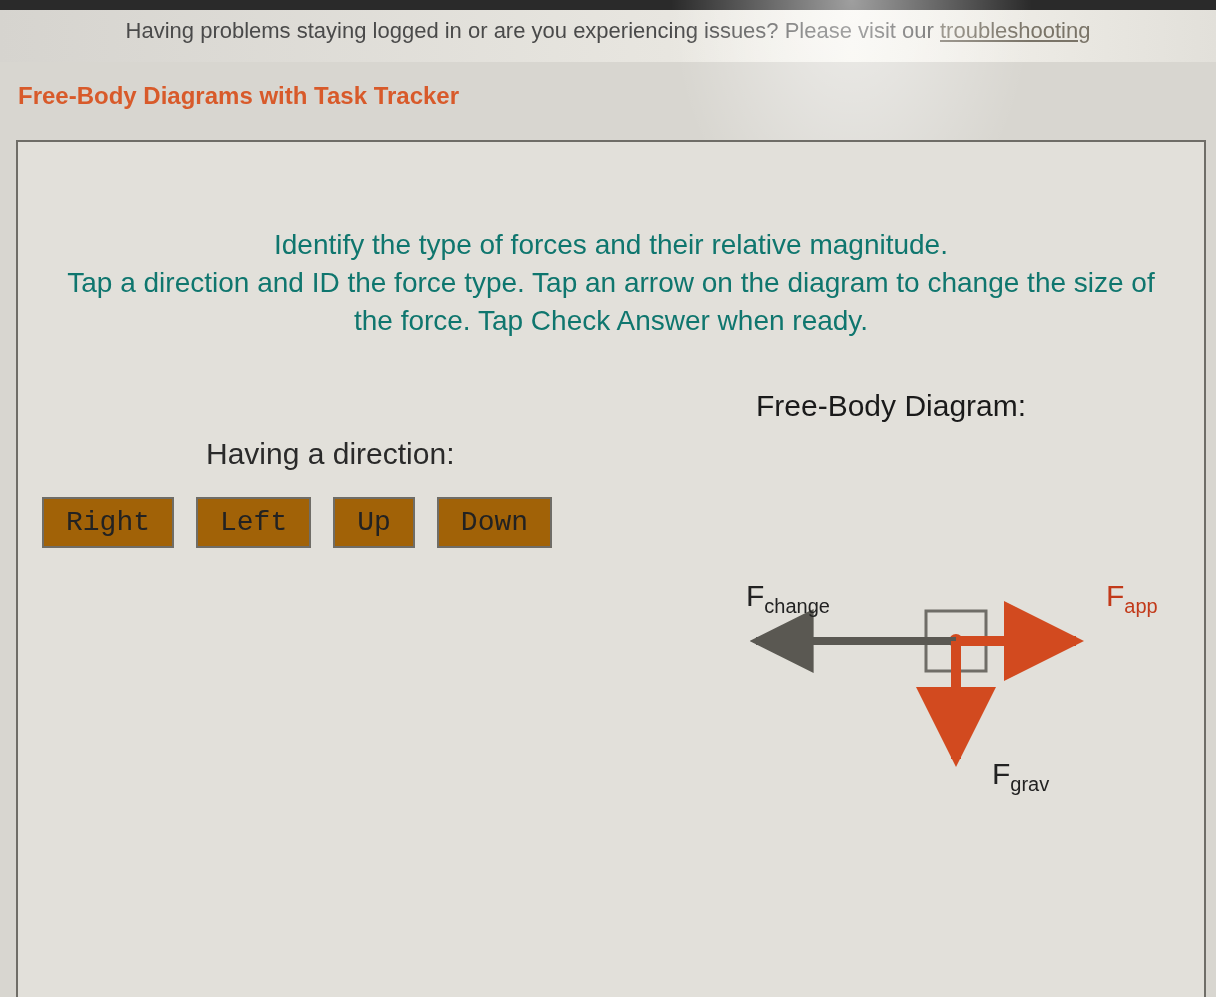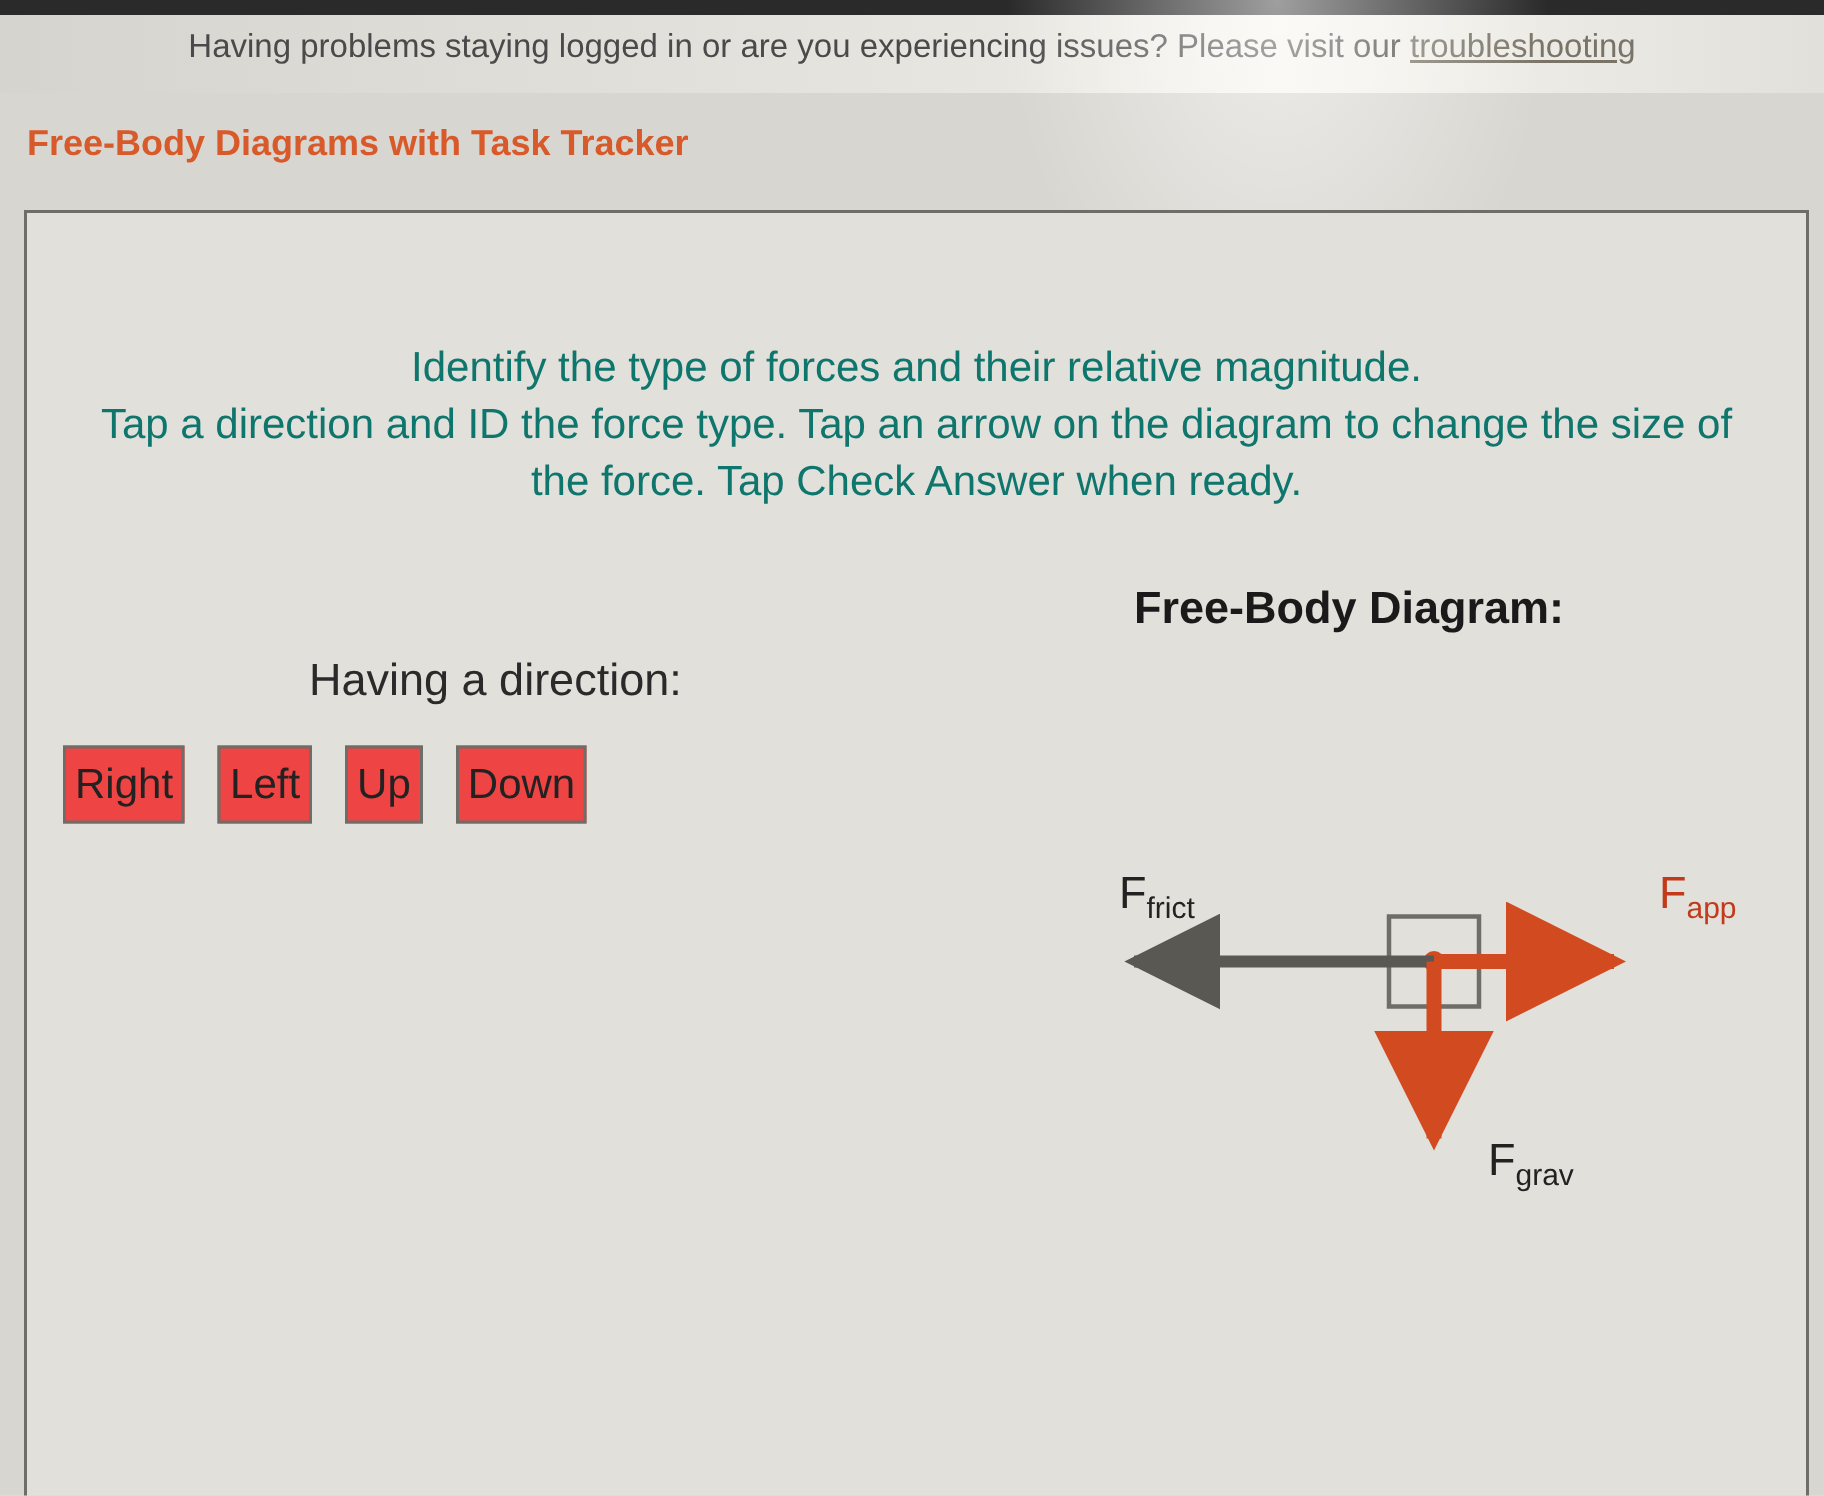--- a/index.html
+++ b/index.html
@@ -77,34 +77,34 @@
   }
   .dir-buttons {
     position: absolute;
     left: 6px;
     top: 108px;
     display: flex;
     gap: 22px;
   }
   .dir-btn {
     border: 2px solid #6f6d67;
-    background: #ef4444;
+    background: #a16207;
     font-size: 28px;
-    padding: 8px 6px;
+    padding: 8px 22px;
     cursor: pointer;
-    font-family: Liberation Sans, sans-serif;
+    font-family: Liberation Mono, monospace;
     color: #222;
   }
 
   .fbd-title {
     position: absolute;
     left: 720px;
     top: 0px;
     font-size: 30px;
-    font-weight: bold;
+    font-weight: normal;
     color: #1a1a1a;
   }
   .fbd {
     position: absolute;
     left: 700px;
     top: 120px;
     width: 440px;
     height: 280px;
   }
   .fbd svg { overflow: visible; }
@@ -176,21 +176,21 @@
         <circle cx="220" cy="132" r="7" fill="#d24a1f"></circle>
 
         <line x1="220" y1="132" x2="20" y2="132" stroke="#5a5852" stroke-width="8" marker-end="url(#arrG)"></line>
 
         <line x1="220" y1="132" x2="340" y2="132" stroke="#d24a1f" stroke-width="10" marker-end="url(#arrR)"></line>
 
         <line x1="220" y1="132" x2="220" y2="250" stroke="#d24a1f" stroke-width="10" marker-end="url(#arrR)"></line>
       </svg>
 
       <div class="force-label lbl-frict">
-        <span>F</span><sub>frict</sub>
+        <span>F</span><sub>change</sub>
       </div>
       <div class="force-label lbl-app">
         <span>F</span><sub>app</sub>
       </div>
       <div class="force-label lbl-grav">
         <span>F</span><sub>grav</sub>
       </div>
     </div>
 
   </div>

